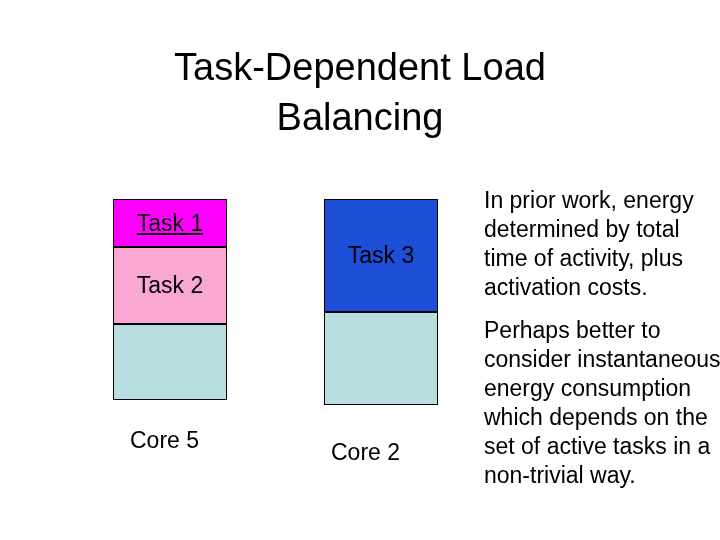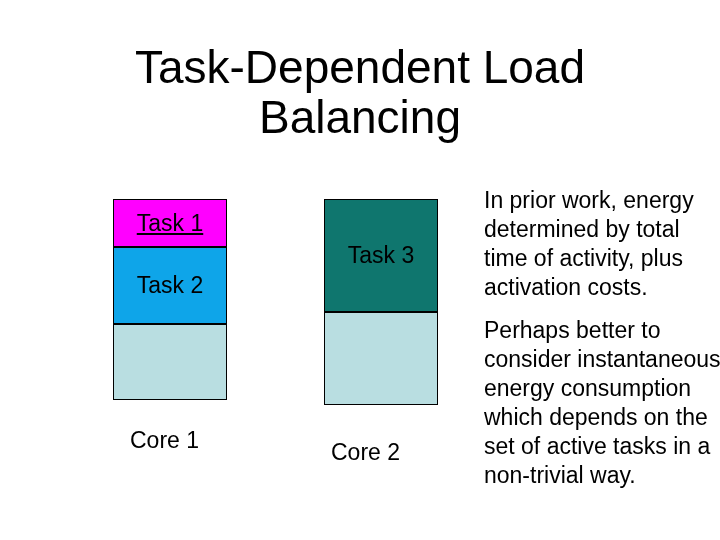--- a/index.html
+++ b/index.html
@@ -11,21 +11,21 @@
     font-family: "Liberation Sans", sans-serif;
     color: #000000;
     overflow: hidden;
   }
   .title {
     position: absolute;
     top: 42px;
     left: 0;
     width: 720px;
     text-align: center;
-    font-size: 46px;
+    font-size: 38px;
     line-height: 50px;
     white-space: pre-line;
     font-weight: normal;
   }
   .column { position: absolute; top: 199px; width: 114px; }
   .col1 { left: 113px; }
   .col2 { left: 324px; }
   .segment {
     box-sizing: border-box;
     width: 114px;
@@ -57,34 +57,34 @@
 
 <div class="slide">
 
   <div class="title">Task-Dependent Load
 Balancing</div>
 
   <div class="column col1">
     <div class="segment seg-task1" style="background-color: rgb(255, 0, 255);">
       <span>Task 1</span>
     </div>
-    <div class="segment seg-task2" style="background-color: #0ea5e9;">
+    <div class="segment seg-task2" style="background-color: #f9a8d4;">
       <span>Task 2</span>
     </div>
     <div class="segment seg-idle1" style="background-color: rgb(185, 222, 225);"></div>
   </div>
 
   <div class="column col2">
-    <div class="segment seg-task3" style="background-color: #0f766e;">
+    <div class="segment seg-task3" style="background-color: #1d4ed8;">
       <span>Task 3</span>
     </div>
     <div class="segment seg-idle2" style="background-color: rgb(185, 222, 225);"></div>
   </div>
 
-  <div class="core-label core-label-1">Core 1</div>
+  <div class="core-label core-label-1">Core 5</div>
   <div class="core-label core-label-2">Core 2</div>
 
   <div class="note note1">In prior work, energy
 determined by total
 time of activity, plus
 activation costs.</div>
   <div class="note note2">Perhaps better to
 consider instantaneous
 energy consumption
 which depends on the

